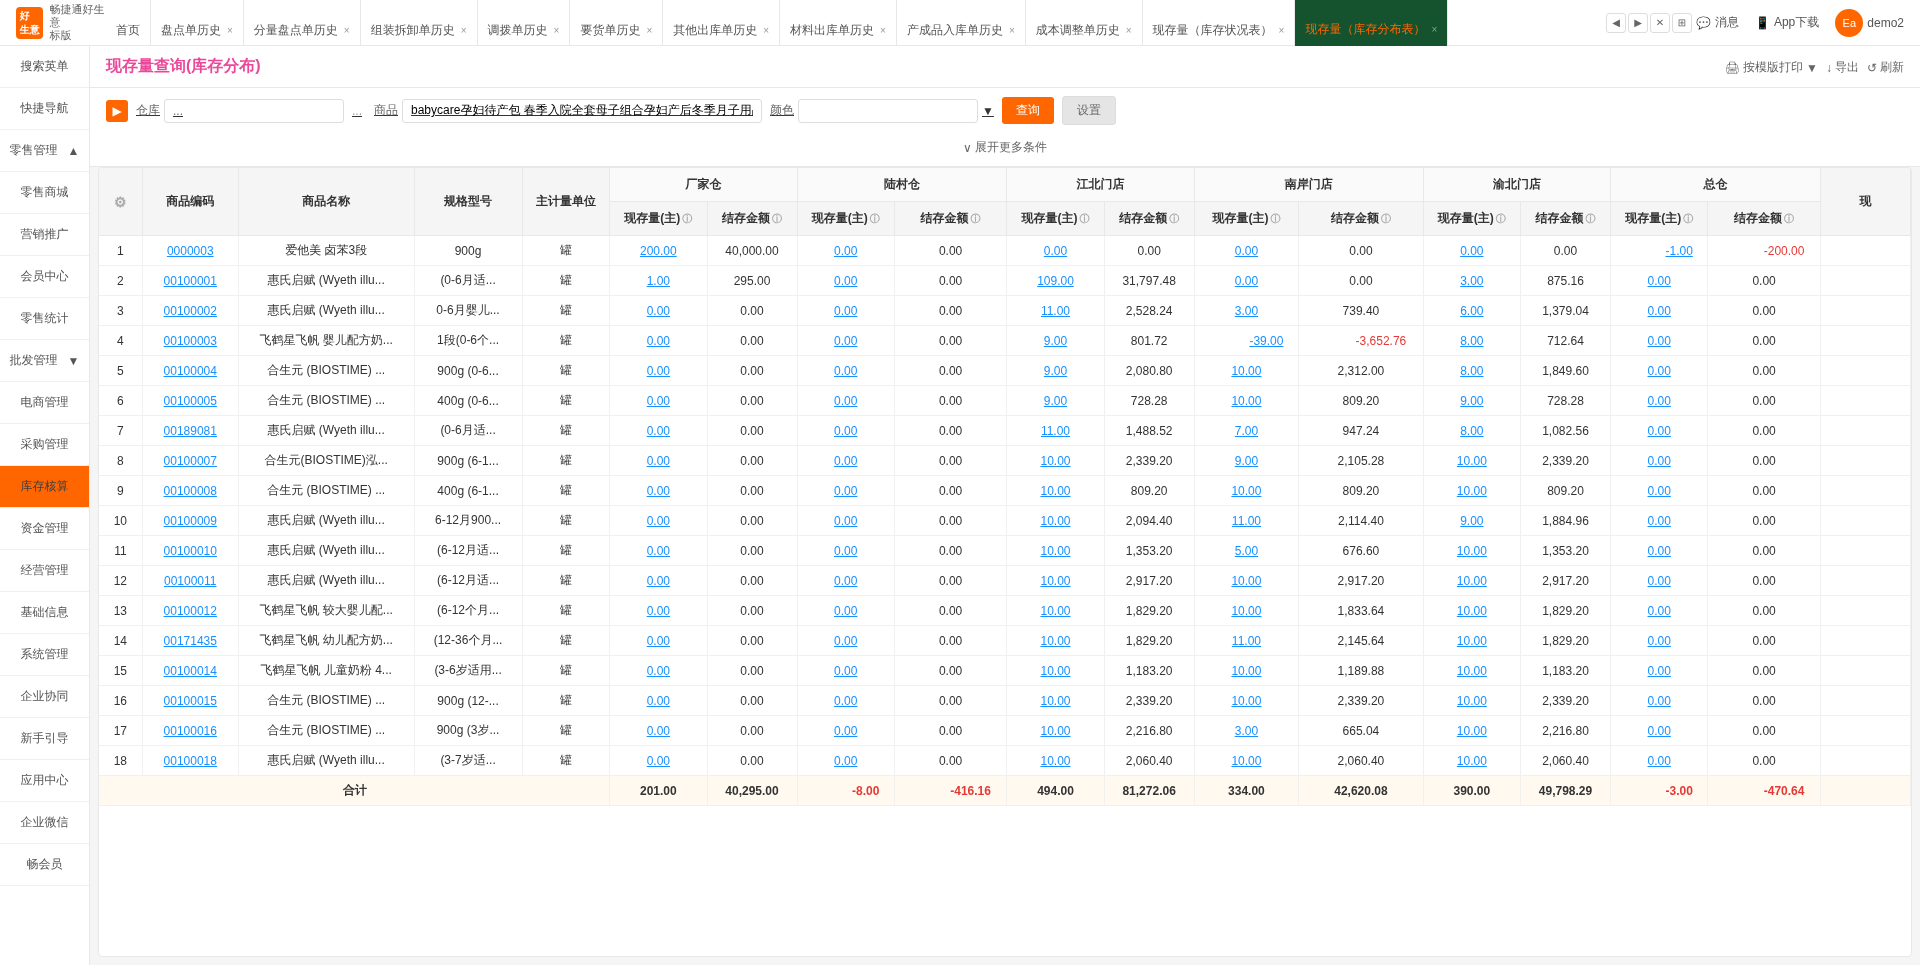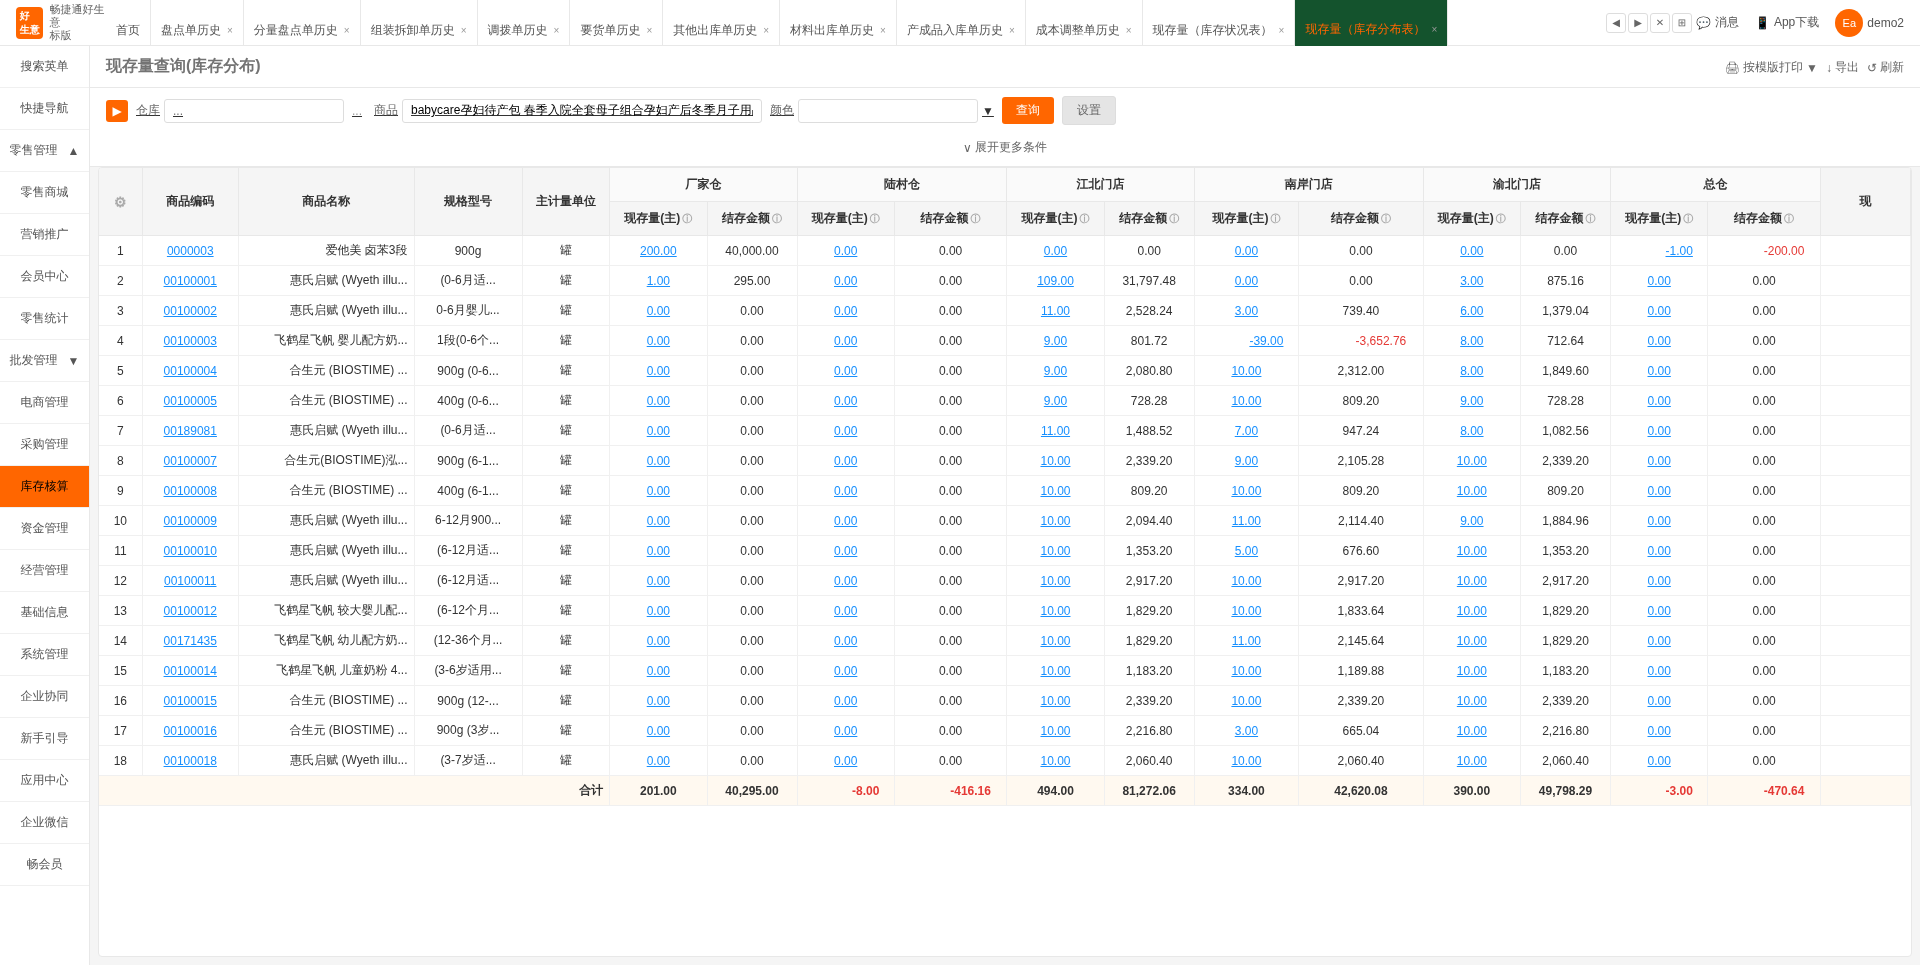--- a/index.html
+++ b/index.html
@@ -19,29 +19,29 @@
     .avatar { width: 28px; height: 28px; border-radius: 50%; background: #ff6600; display: flex; align-items: center; justify-content: center; color: #fff; font-size: 11px; }
     .tab-arrows { display: flex; gap: 2px; margin: 0 4px; }
     .tab-arrow { width: 20px; height: 20px; border: 1px solid #ddd; border-radius: 3px; display: flex; align-items: center; justify-content: center; cursor: pointer; font-size: 10px; color: #666; }
 
     
     .main-layout { display: flex; margin-top: 46px; height: calc(100vh - 46px); }
 
     
     .sidebar { width: 90px; background: #fff; border-right: 1px solid #e8e8e8; display: flex; flex-direction: column; overflow-y: auto; height: 100%; }
     .sidebar-item { padding: 12px 6px; text-align: center; cursor: pointer; font-size: 12px; color: #555; border-bottom: 1px solid #f0f0f0; }
-    .sidebar-item.active { background: #ff6600; color: #000000; }
+    .sidebar-item.active { background: #ff6600; color: #404040; }
     .sidebar-item.has-arrow { display: flex; align-items: center; justify-content: center; gap: 10px; }
 
     
     .content-area { flex: 1; overflow: hidden; display: flex; flex-direction: column; }
 
     
     .page-header { background: #fff; padding: 10px 16px 0 16px; border-bottom: 1px solid #e8e8e8; }
-    .page-title { font-size: 16px; font-weight: 600; color: #737373; margin-bottom: 10px; }
+    .page-title { font-size: 16px; font-weight: 600; color: #ec4899; margin-bottom: 10px; }
     .page-actions-row { display: flex; align-items: center; justify-content: flex-end; gap: 8px; margin-bottom: 8px; }
     .page-action-btn { display: flex; align-items: center; gap: 3px; color: #666; cursor: pointer; font-size: 12px; }
 
     
     .filter-bar { background: #fff; padding: 8px 16px; border-bottom: 1px solid #e8e8e8; display: flex; align-items: center; gap: 12px; flex-wrap: wrap; }
     .filter-row { display: flex; align-items: center; gap: 8px; width: 100%; }
     .filter-item { display: flex; align-items: center; gap: 4px; text-decoration: underline; }
     .filter-label { color: #666; white-space: nowrap; font-size: 12px; }
     .filter-input { border: 1px solid #ddd; border-radius: 3px; padding: 4px 8px; font-size: 12px; outline: none; }
     .filter-input.wide { width: 360px; }
@@ -54,21 +54,21 @@
 
     
     .table-wrapper { flex: 1; overflow: auto; padding: 0; background: #fff; margin: 0 8px 8px 8px; border: 1px solid #e8e8e8; border-radius: 4px; }
     table { width: 100%; border-collapse: collapse; font-size: 12px; }
     thead tr { background: #f5f5f5; }
     thead th { padding: 8px 6px; text-align: center; border-bottom: 1px solid #e8e8e8; border-right: 1px solid #e8e8e8; white-space: nowrap; font-weight: 600; color: #333; position: sticky; top: 0; background: #f5f5f5; z-index: 10; }
     thead th.group-header { background: #fafafa; font-weight: 600; }
     tbody tr { border-bottom: 1px solid #f0f0f0; }
     tbody tr.summary-row { background: #fff9f0; font-weight: 600; }
     tbody td { padding: 6px 6px; text-align: center; border-right: 1px solid #f0f0f0; white-space: nowrap; }
-    tbody td.text-left { text-align: right; }
+    tbody td.text-left { text-align: center; }
     tbody td.red { color: #e53935; padding-left: 46px; }
     tbody td.link { color: #1890ff; text-decoration: underline; cursor: pointer; }
     .col-seq { width: 36px; }
     .col-code { width: 80px; }
     .col-name { width: 130px; }
     .col-spec { width: 90px; }
     .col-unit { width: 60px; }
     .col-num { width: 75px; }
     .th-sub { display: flex; align-items: center; justify-content: center; gap: 2px; }
     .info-icon { color: #aaa; font-size: 10px; cursor: pointer; }

